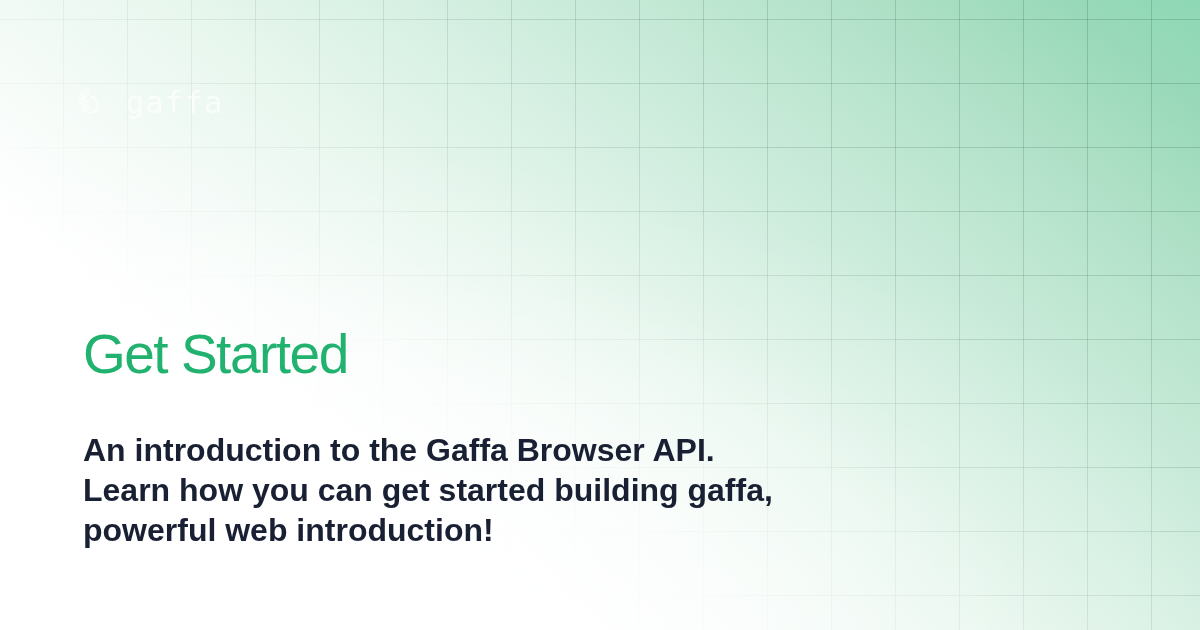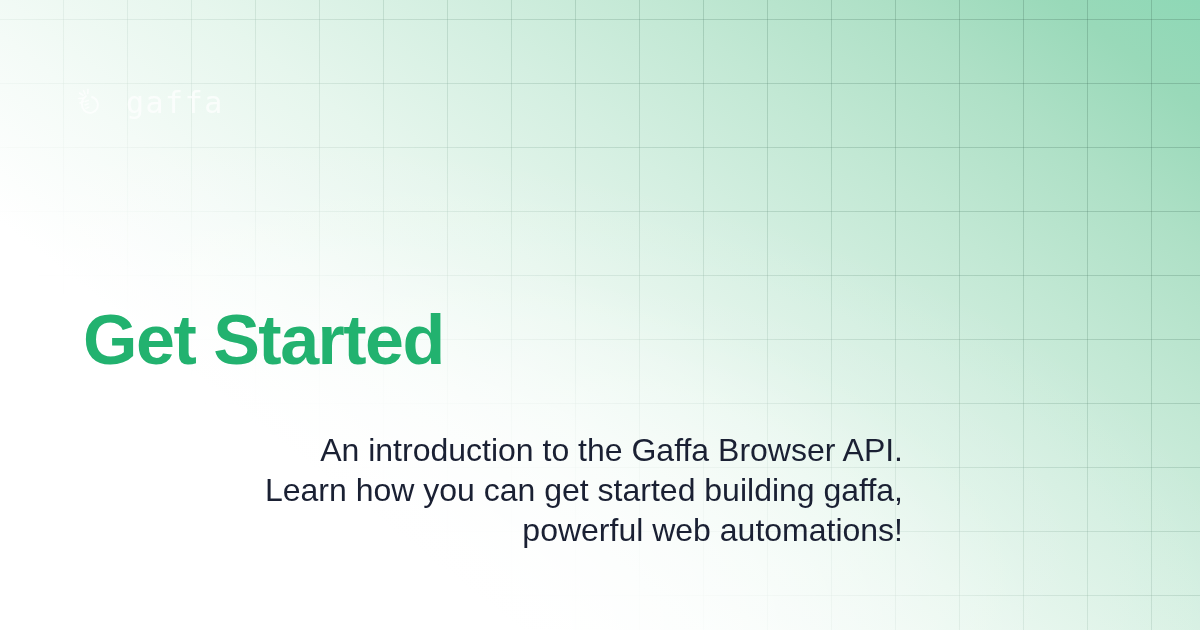--- a/index.html
+++ b/index.html
@@ -100,43 +100,42 @@
     line-height: 30px;
     letter-spacing: 1.5px;
     color: rgba(255,255,255,0.92);
     white-space: nowrap;
   }
 
   
   .headline {
     position: absolute;
     left: 83px;
-    top: 292px;
+    top: 306px;
     margin: 0;
-    font-size: 70px;
+    font-size: 55px;
     line-height: 96px;
-    font-weight: 700;
+    font-weight: 400;
     letter-spacing: -1.5px;
     color: #22b26f;
     white-space: nowrap;
   }
 
   
   .subtitle {
     position: absolute;
     left: 83px;
     top: 430px;
     margin: 0;
     width: 820px;
     font-size: 32px;
     line-height: 40px;
-    font-weight: 400;
+    font-weight: 700;
     letter-spacing: 0px;
     color: #1a2033;
-    text-align: right;
   }
   .subtitle-line {
     display: block;
     white-space: nowrap;
   }
 </style>
 </head>
 <body>
 
 <div class="card">
@@ -165,16 +164,16 @@
       </svg>
     </span>
     <span class="brand-word">gaffa</span>
   </div>
 
   <h1 class="headline">Get Started</h1>
 
   <p class="subtitle">
     <span class="subtitle-line">An introduction to the Gaffa Browser API.</span>
     <span class="subtitle-line">Learn how you can get started building gaffa,</span>
-    <span class="subtitle-line">powerful web automations!</span>
+    <span class="subtitle-line">powerful web introduction!</span>
   </p>
 
 </div>
 
 </body></html>

